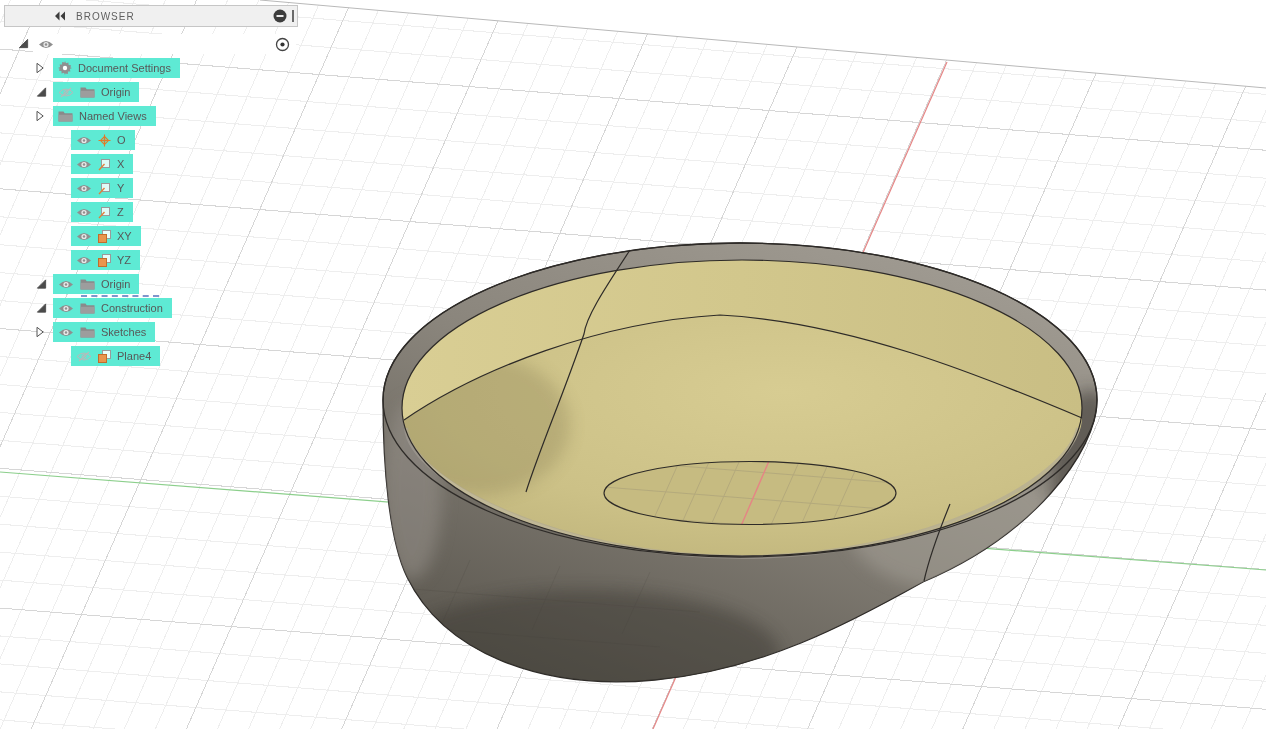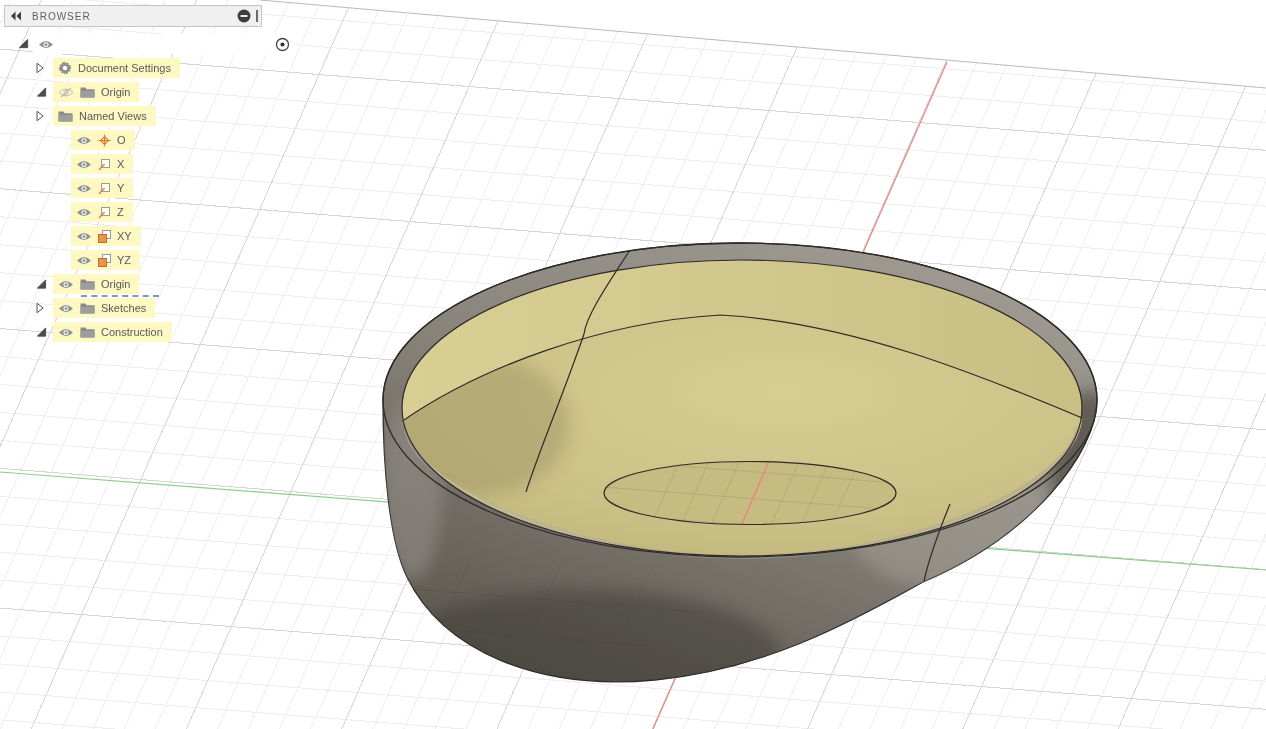--- a/index.html
+++ b/index.html
@@ -11,38 +11,38 @@
         transform-origin:0 0;
         transform:matrix(1,0.08,-0.44,1,0,0);
         background-image:
           repeating-linear-gradient(to right, var(--grid-major) 0 1px, transparent 1px 150px),
           repeating-linear-gradient(to bottom, var(--grid-major) 0 1px, transparent 1px 135px),
           repeating-linear-gradient(to right, var(--grid-minor) 0 1px, transparent 1px 30px),
           repeating-linear-gradient(to bottom, var(--grid-minor) 0 1px, transparent 1px 27px);}
   .scene{position:absolute;inset:0;}
   
   .bpanel{position:absolute;left:0;top:0;width:312px;z-index:5;}
-  .bheader{position:absolute;left:4px;top:5px;width:258px;height:22px;
+  .bheader{position:absolute;left:4px;top:5px;width:294px;height:22px;
            background:#f0f0f0;border:1px solid #c6c6c6;box-sizing:border-box;
-           display:flex;align-items:center;}
+           display:flex;align-items:center;padding-left:44px;}
   .bheader .chev{display:inline-flex;margin-left:5px;}
   .btitle{margin-left:10px;font-size:10px;letter-spacing:1px;color:#5f5f5f;}
   .bminus{margin-left:auto;display:inline-flex;}
   .grip{width:2px;height:12px;background:#6a6a6a;margin:0 3px 0 5px;}
   .rootrow{position:absolute;left:0;top:33px;height:22px;width:300px;}
   .rootrow .arrow{position:absolute;left:18px;top:5px;display:inline-flex;}
   .rootpill{position:absolute;left:33px;top:1px;width:263px;height:20px;background:#fff;
             display:flex;align-items:center;}
   .rootpill .eye{margin-left:5px;display:inline-flex;}
   .rootpill .target{margin-left:auto;margin-right:6px;display:inline-flex;}
   .tree{position:absolute;left:0;top:56px;width:312px;}
   .trow{position:relative;height:24px;}
   .trow .arrow{position:absolute;left:36px;top:50%;transform:translateY(-50%);display:inline-flex;}
   .pill{display:inline-flex;align-items:center;gap:6px;height:20px;margin-top:2px;
-        padding:0 9px 0 5px;background:#fef9c3;position:relative;}
+        padding:0 9px 0 5px;background:#5eead4;position:relative;}
   .trow.lvl1 .pill{margin-left:53px;}
   .trow.lvl2 .pill{margin-left:71px;}
   .eye,.ticon{display:inline-flex;align-items:center;}
   .tlabel{font-size:11px;color:#585858;white-space:nowrap;}
   .pill.underlined::after{content:'';position:absolute;left:28px;width:78px;bottom:-3px;
         border-bottom:2px dashed #7f95cc;}
 </style>
 </head>
 <body>
 
@@ -389,59 +389,78 @@
               <svg viewBox="0 0 15 12" width="15" height="12">
                 <path d="M0.5 1.5h5l1.2 1.8h7.8V11.5H0.5z" fill="#8a8a8a"></path>
                 <path d="M0.5 4.8h14V11.5H0.5z" fill="#9d9d9d"></path>
               </svg>
             </span>
       <span class="tlabel">Origin</span>
     </span>
   </div>
         <div class="trow lvl1">
     <span class="arrow">
-            <svg viewBox="0 0 8 11" width="8" height="11">
-              <path d="M1 0.8L7.2 5.5L1 10.2Z" fill="#fdfdfd" stroke="#555" stroke-width="1"></path>
+            <svg viewBox="0 0 12 12" width="11" height="11">
+              <path d="M10.5 1.5V10.5H1.5Z" fill="#4b4b4b" stroke="#4b4b4b"></path>
             </svg>
           </span>
     <span class="pill">
       <span class="eye">
               <svg viewBox="0 0 16 11" width="16" height="11">
                 <path d="M1 5.5Q8 -1.5 15 5.5Q8 12.5 1 5.5Z" fill="#8f8f8f"></path>
                 <circle cx="8" cy="5.5" r="2.6" fill="#e9e9e9"></circle>
                 <circle cx="8" cy="5.5" r="1.2" fill="#8f8f8f"></circle>
               </svg>
             </span>
       <span class="ticon">
               <svg viewBox="0 0 15 12" width="15" height="12">
                 <path d="M0.5 1.5h5l1.2 1.8h7.8V11.5H0.5z" fill="#8a8a8a"></path>
                 <path d="M0.5 4.8h14V11.5H0.5z" fill="#9d9d9d"></path>
               </svg>
             </span>
-      <span class="tlabel">Sketches</span>
-    </span>
-  </div>
-        <div class="trow lvl1">
-    <span class="arrow">
-            <svg viewBox="0 0 12 12" width="11" height="11">
-              <path d="M10.5 1.5V10.5H1.5Z" fill="#4b4b4b" stroke="#4b4b4b"></path>
+      <span class="tlabel">Construction</span>
+    </span>
+  </div>
+        <div class="trow lvl1">
+    <span class="arrow">
+            <svg viewBox="0 0 8 11" width="8" height="11">
+              <path d="M1 0.8L7.2 5.5L1 10.2Z" fill="#fdfdfd" stroke="#555" stroke-width="1"></path>
             </svg>
           </span>
     <span class="pill">
       <span class="eye">
               <svg viewBox="0 0 16 11" width="16" height="11">
                 <path d="M1 5.5Q8 -1.5 15 5.5Q8 12.5 1 5.5Z" fill="#8f8f8f"></path>
                 <circle cx="8" cy="5.5" r="2.6" fill="#e9e9e9"></circle>
                 <circle cx="8" cy="5.5" r="1.2" fill="#8f8f8f"></circle>
               </svg>
             </span>
       <span class="ticon">
               <svg viewBox="0 0 15 12" width="15" height="12">
                 <path d="M0.5 1.5h5l1.2 1.8h7.8V11.5H0.5z" fill="#8a8a8a"></path>
                 <path d="M0.5 4.8h14V11.5H0.5z" fill="#9d9d9d"></path>
               </svg>
             </span>
-      <span class="tlabel">Construction</span>
+      <span class="tlabel">Sketches</span>
+    </span>
+  </div>
+        <div class="trow lvl2">
+    
+    <span class="pill">
+      <span class="eye">
+              <svg viewBox="0 0 16 11" width="16" height="11">
+                <path d="M1 5.5Q8 -1.5 15 5.5Q8 12.5 1 5.5Z" fill="none" stroke="#b9b9b9"></path>
+                <circle cx="8" cy="5.5" r="2" fill="none" stroke="#b9b9b9"></circle>
+                <path d="M3 10L13 1" stroke="#b9b9b9" stroke-width="1.2"></path>
+              </svg>
+            </span>
+      <span class="ticon">
+              <svg viewBox="0 0 13 13" width="13" height="13">
+                <rect x="4.5" y="0.5" width="8" height="8" fill="rgba(255,255,255,.85)" stroke="#9a9a9a"></rect>
+                <rect x="0.5" y="4.5" width="8" height="8" fill="#e8954d" stroke="#c26d2b"></rect>
+              </svg>
+            </span>
+      <span class="tlabel">Plane4</span>
     </span>
   </div>
       </div>
   </div>
 </div>
 
 </body></html>

